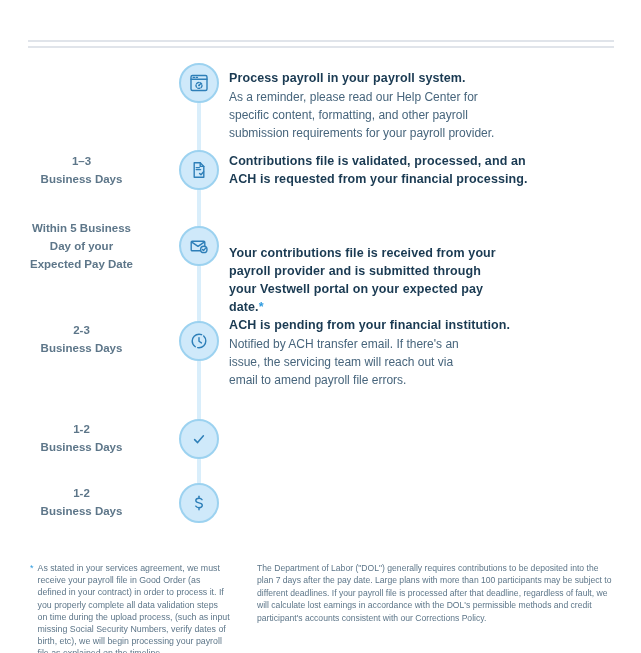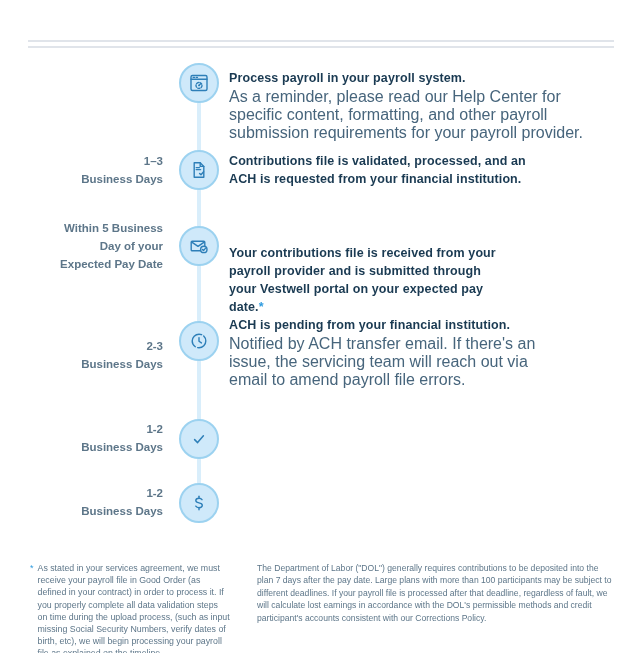--- a/index.html
+++ b/index.html
@@ -16,31 +16,31 @@
     background:#d9eefb; border-radius:2px;
   }
   .circle {
     position:absolute; left:179px; width:40px; height:40px; border-radius:50%;
     background:#cfe9fa; border:2px solid #9cd2f0; box-sizing:border-box;
     display:flex; align-items:center; justify-content:center;
   }
   .circle svg { display:block; }
 
   .duration {
-    position:absolute; left:0; width:163px; text-align:right;
+    position:absolute; left:0; width:163px; text-align:center;
     font-size:11.5px; font-weight:700; color:#5d7689; line-height:18px;
     white-space:pre-line;
   }
   .content { position:absolute; left:229px; width:408px; }
   .title {
     font-size:12.5px; font-weight:700; color:#1a3a52; line-height:18px;
     white-space:pre; letter-spacing:0.1px;
   }
   .bodytext {
-    font-size:16px; font-weight:400; color:#47657c; line-height:18px;
+    font-size:12px; font-weight:400; color:#47657c; line-height:18px;
     white-space:pre; margin-top:1px;
   }
   .star { color:#2f9bdf; }
 
   .fn-left {
     position:absolute; left:30px; top:529px; width:200px;
     font-size:8.8px; line-height:12.2px; color:#5d7689;
     display:flex; gap:4px;
   }
   .fn-left .star { flex:0 0 auto; font-size:9px; }
@@ -88,42 +88,42 @@
     <svg width="24" height="24" viewBox="0 0 24 24" fill="none" stroke="#2e7fb8" stroke-width="1.4" stroke-linecap="round" stroke-linejoin="round">
       <path d="M7.2 4.8h6l3.6 3.6v10.8H7.2z"></path>
       <path d="M13.2 4.8v3.6h3.6"></path>
       <line x1="9.2" y1="9.6" x2="12.4" y2="9.6"></line>
       <line x1="9.2" y1="11.6" x2="13.6" y2="11.6"></line>
       <path d="M12.6 15.4l1.4 1.4 2.6-3"></path>
     </svg>
   </div>
   <div class="content" style="top:119px">
     <div class="title">Contributions file is validated, processed, and an
-ACH is requested from your financial institution.</div>
+ACH is requested from your financial processing.</div>
   </div>
 
   <div class="duration" style="top:186px">Within 5 Business
 Day of your
 Expected Pay Date</div>
   <div class="circle" style="top:193px">
     <svg width="24" height="24" viewBox="0 0 24 24" fill="none" stroke="#2e7fb8" stroke-width="1.4" stroke-linecap="round" stroke-linejoin="round">
       <rect x="4.2" y="7.2" width="13.6" height="9.6" rx="1"></rect>
       <path d="M4.8 8.1l6.2 4.3L17.2 8.1"></path>
       <circle cx="16.8" cy="15.4" r="3.2" fill="#cfe9fa"></circle>
       <path d="M15.4 15.5l1.1 1.1 1.9-2.2"></path>
     </svg>
   </div>
   <div class="content" style="top:211px">
     <div class="title"><span>Your contributions file is received from your
 payroll provider and is submitted through
 your Vestwell portal on your expected pay
 date.</span><span class="star">*</span></div>
   </div>
 
-  <div class="duration" style="top:304px">2-3
+  <div class="duration" style="top:288px">2-3
 Business Days</div>
   <div class="circle" style="top:288px">
     <svg width="24" height="24" viewBox="0 0 24 24" fill="none" stroke="#2e7fb8" stroke-width="1.4" stroke-linecap="round" stroke-linejoin="round">
       <circle cx="12" cy="12" r="6.8" stroke-dasharray="12 2.5 20 2.5"></circle>
       <path d="M12 8.6v3.6l2.4 1.7"></path>
     </svg>
   </div>
   <div class="content" style="top:283px">
     <div class="title">ACH is pending from your financial institution.</div>
     <div class="bodytext">Notified by ACH transfer email. If there's an

